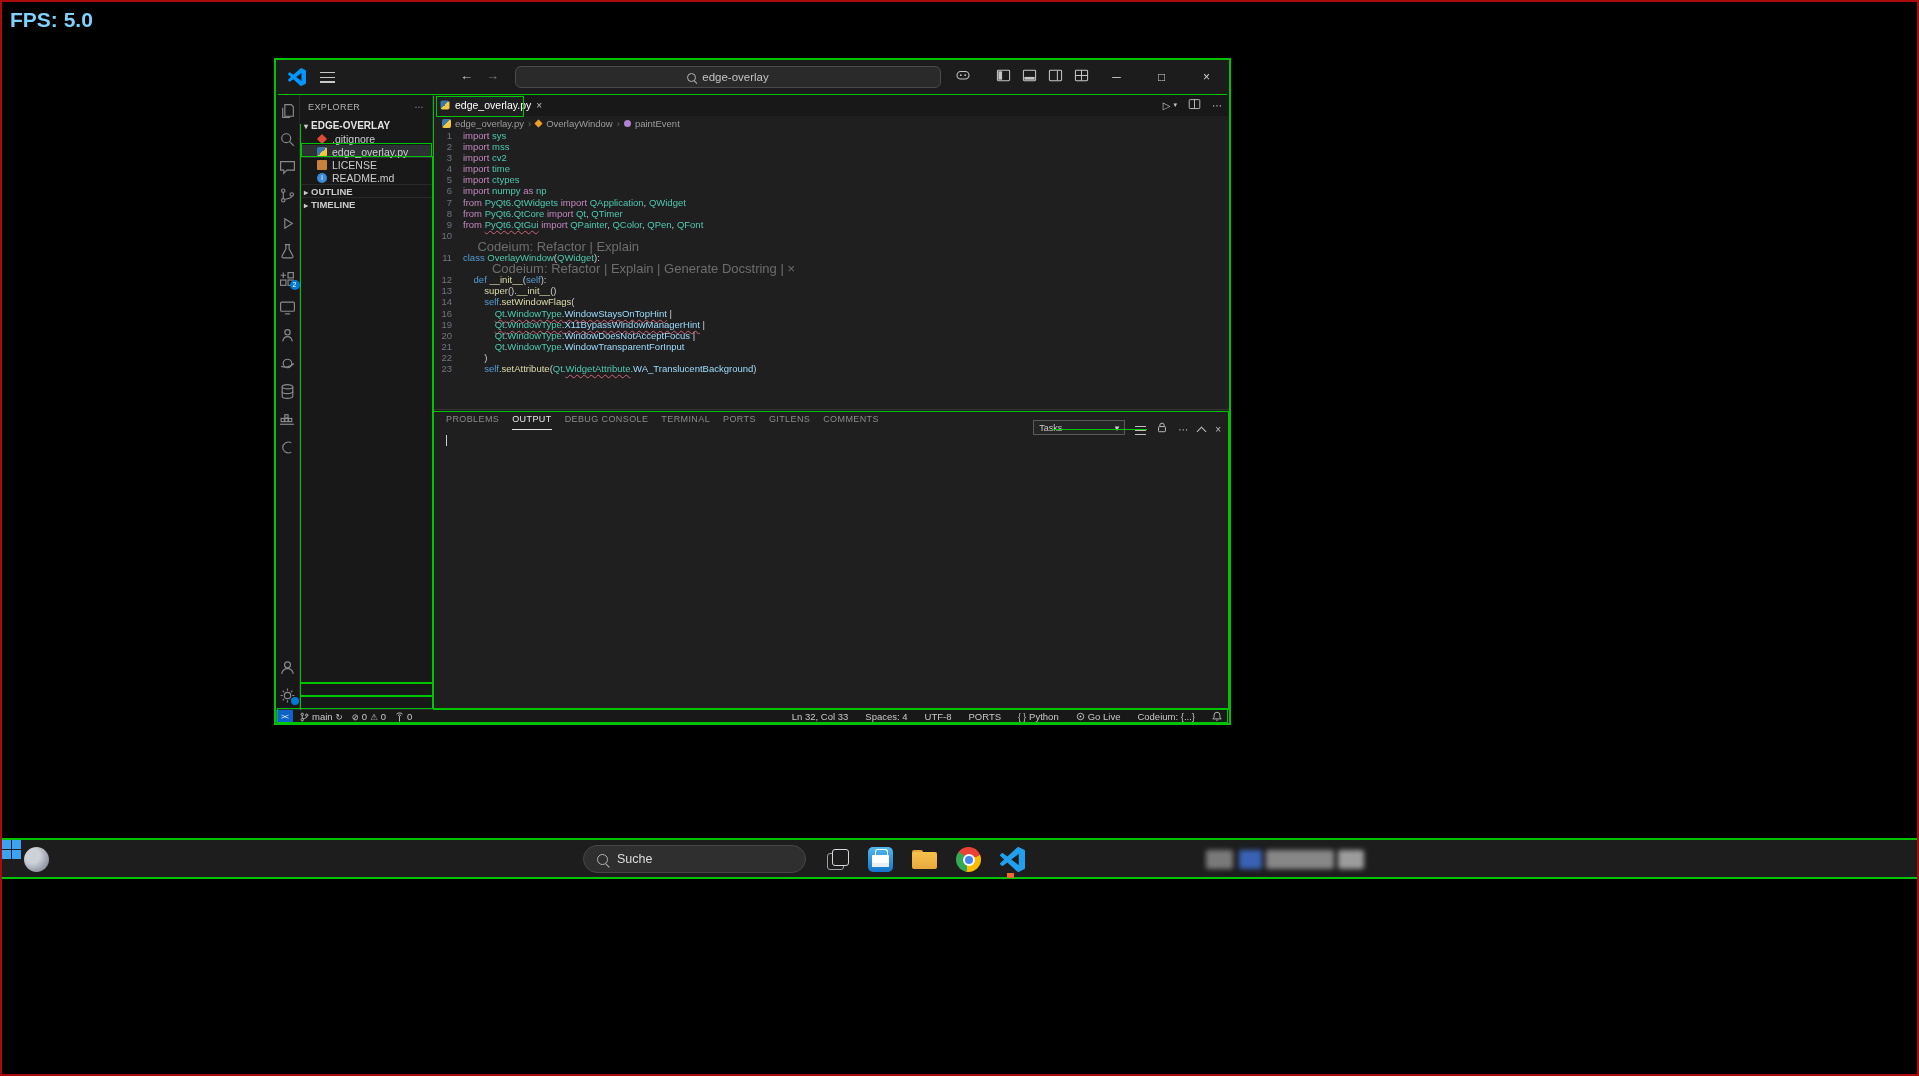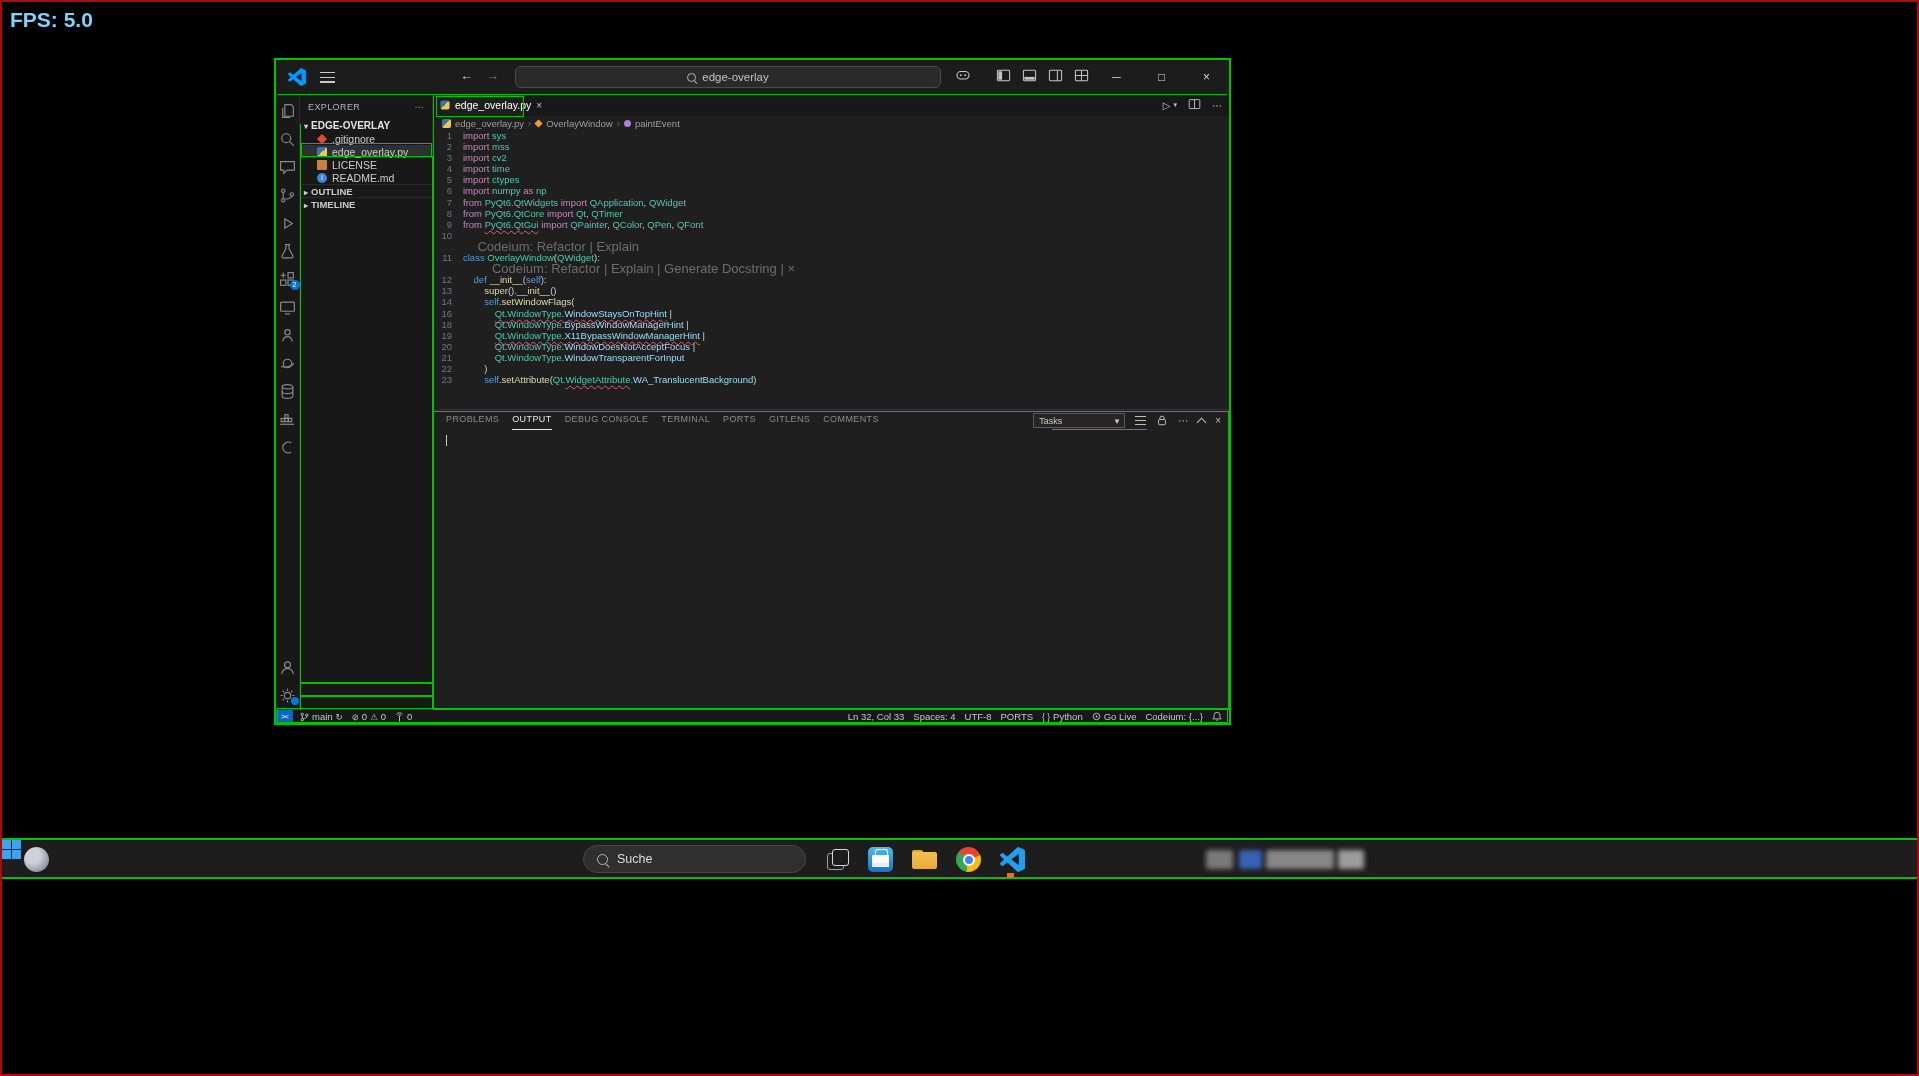--- a/index.html
+++ b/index.html
@@ -64,31 +64,31 @@
   .code-line{display:flex;height:11.1px;white-space:pre}
   .ln{flex:0 0 30px;text-align:right;padding-right:11px;color:#6e7681}
   .kw{color:#c586c0}.kw2{color:#569cd6}.cls{color:#4ec9b0}.fn{color:#dcdcaa}.var{color:#9cdcfe}.pl{color:#cccccc}
   .hint{color:#6d6d6d;font-size:13px}
   .sq{text-decoration:underline wavy #cf6679 1px;text-underline-offset:2px}
 
   .panel{flex:1;border-top:1px solid #333;display:flex;flex-direction:column;position:relative}
   .panel-tabs{height:20px;display:flex;align-items:center;gap:13px;padding-left:13px}
   .ptab{height:20px;line-height:19px;font-size:9px;letter-spacing:.4px;color:#8b8b8b;border-bottom:1px solid transparent}
   .ptab.active{color:#e7e7e7;border-bottom-color:#e7e7e7}
-  .panel-controls{position:absolute;right:8px;top:3px;display:flex;align-items:center;gap:10px;color:#bdbdbd;font-size:10px}
+  .panel-controls{position:absolute;right:8px;top:10px;display:flex;align-items:flex-end;gap:10px;color:#bdbdbd;font-size:10px}
   .tasks-dd{width:92px;height:15px;border:1px solid #5a5a5a;background:#252526;display:flex;align-items:center;justify-content:space-between;padding:0 5px;font-size:9px;color:#cccccc}
   .bars{width:11px;height:9px;background:linear-gradient(#bdbdbd 0 1.2px,transparent 1.2px 3.9px,#bdbdbd 3.9px 5.1px,transparent 5.1px 7.8px,#bdbdbd 7.8px 9px)}
   .chev-up-css{width:7px;height:7px;border-left:1.3px solid #bdbdbd;border-top:1.3px solid #bdbdbd;transform:rotate(45deg);margin-top:3px}
   .panel-content{flex:1;position:relative}
   .cursor{position:absolute;left:13px;top:5px;width:1px;height:11px;background:#cccccc}
 
   .statusbar{flex:0 0 13px;background:#181818;border-top:1px solid #2a2a2a;display:flex;align-items:center;font-size:9.5px;color:#c8c8c8;padding-right:7px}
   .sb-remote{height:13px;width:17px;background:#0c64c8;color:#fff;font-size:7.5px;display:flex;align-items:center;justify-content:center;margin-right:7px;letter-spacing:-1px}
   .sb-item{display:flex;align-items:center;gap:3px;margin-right:9px}
-  .sb-right{margin-left:auto;display:flex;align-items:center;gap:9px}
+  .sb-right{margin-left:auto;display:flex;align-items:center;gap:17px}
   .sb-right .sb-item{margin-right:0}
   .micon{font-size:8.5px;color:#c8c8c8}
 
   
   #taskbar{position:absolute;left:0;top:838px;width:1919px;height:41px;background:#1d1d1d;border:2px solid #00c300;z-index:3}
   .tk{position:absolute;top:7px;width:25px;height:25px}
   .tb2-weather{left:22px;border-radius:50%;background:radial-gradient(circle at 35% 35%,#cdd2d9 0 32%,#8d939e 75%)}
   .tb2-start{left:545px;top:9px;width:19px;height:19px;display:grid;grid-template-columns:9px 9px;grid-template-rows:9px 9px;gap:1px}
   .tb2-start span{background:#3ba3ef}
   .tb2-search{position:absolute;left:581px;top:5px;width:223px;height:28px;border-radius:14px;background:#2f2f2f;border:1px solid #474747;display:flex;align-items:center;gap:9px;padding-left:13px;color:#dcdcdc;font-size:12.5px}
@@ -356,21 +356,20 @@
             <div class="code-line"><span class="ln">8</span><span><span class="kw">from</span><span class="cls"> PyQt6.QtCore </span><span class="kw">import</span><span class="cls"> Qt</span><span class="pl">, </span><span class="cls">QTimer</span></span></div>
             <div class="code-line"><span class="ln">9</span><span><span class="kw">from</span><span class="pl"> </span><span class="cls sq">PyQt6.QtGui</span><span class="pl"> </span><span class="kw">import</span><span class="cls"> QPainter</span><span class="pl">, </span><span class="cls">QColor</span><span class="pl">, </span><span class="cls">QPen</span><span class="pl">, </span><span class="cls">QFont</span></span></div>
             <div class="code-line"><span class="ln">10</span><span></span></div>
             <div class="code-line"><span class="ln"></span><span><span class="hint">    Codeium: Refactor | Explain</span></span></div>
             <div class="code-line"><span class="ln">11</span><span><span class="kw2">class </span><span class="cls">OverlayWindow</span><span class="pl">(</span><span class="cls">QWidget</span><span class="pl">):</span></span></div>
             <div class="code-line"><span class="ln"></span><span><span class="hint">        Codeium: Refactor | Explain | Generate Docstring | ×</span></span></div>
             <div class="code-line"><span class="ln">12</span><span><span class="pl">    </span><span class="kw2">def </span><span class="fn">__init__</span><span class="pl">(</span><span class="kw2">self</span><span class="pl">):</span></span></div>
             <div class="code-line"><span class="ln">13</span><span><span class="pl">        </span><span class="fn">super</span><span class="pl">().</span><span class="fn">__init__</span><span class="pl">()</span></span></div>
             <div class="code-line"><span class="ln">14</span><span><span class="pl">        </span><span class="kw2">self</span><span class="pl">.</span><span class="fn">setWindowFlags</span><span class="pl">(</span></span></div>
             <div class="code-line"><span class="ln">16</span><span><span class="pl">            </span><span class="cls sq">Qt</span><span class="pl sq">.</span><span class="cls sq">WindowType</span><span class="pl sq">.</span><span class="var sq">WindowStaysOnTopHint</span><span class="pl"> |</span></span></div>
-            <div class="code-line"><span class="ln">18</span><span><span class="pl">            </span><span class="cls">Qt</span><span class="pl">.</span><span class="cls">WindowType</span><span class="pl">.</span><span class="var">BypassWindowManagerHint</span><span class="pl"> |</span></span></div>
             <div class="code-line"><span class="ln">19</span><span><span class="pl">            </span><span class="cls sq">Qt</span><span class="pl sq">.</span><span class="cls sq">WindowType</span><span class="pl sq">.</span><span class="var sq">X11BypassWindowManagerHint</span><span class="pl"> |</span></span></div>
             <div class="code-line"><span class="ln">20</span><span><span class="pl">            </span><span class="cls">Qt</span><span class="pl">.</span><span class="cls">WindowType</span><span class="pl">.</span><span class="var">WindowDoesNotAcceptFocus</span><span class="pl"> |</span></span></div>
             <div class="code-line"><span class="ln">21</span><span><span class="pl">            </span><span class="cls">Qt</span><span class="pl">.</span><span class="cls">WindowType</span><span class="pl">.</span><span class="var">WindowTransparentForInput</span></span></div>
             <div class="code-line"><span class="ln">22</span><span><span class="pl">        </span><span class="pl">)</span></span></div>
             <div class="code-line"><span class="ln">23</span><span><span class="pl">        </span><span class="kw2">self</span><span class="pl">.</span><span class="fn">setAttribute</span><span class="pl">(</span><span class="cls">Qt</span><span class="pl">.</span><span class="cls sq">WidgetAttribute</span><span class="pl">.</span><span class="var">WA_TranslucentBackground</span><span class="pl">)</span></span></div>
           </div>
 
         <div class="panel">
           <div class="panel-tabs">
               <div class="ptab">PROBLEMS</div>

